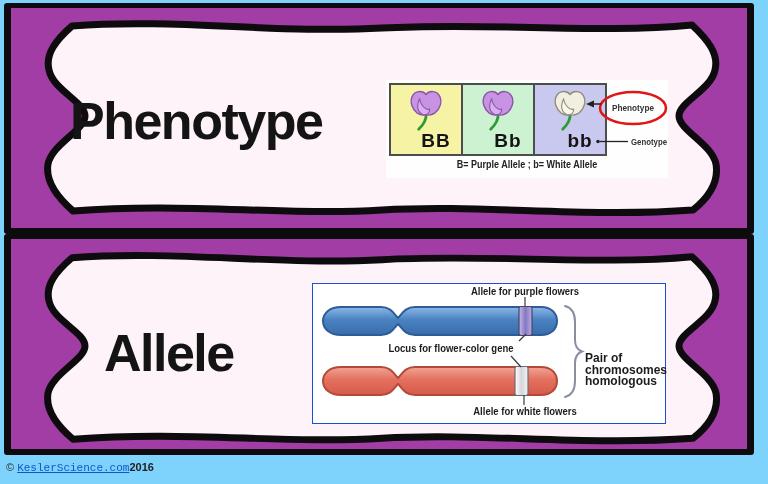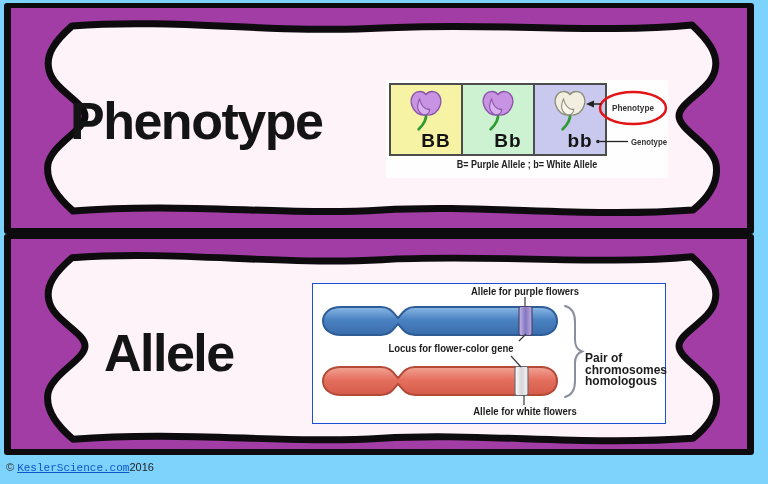--- a/index.html
+++ b/index.html
@@ -53,21 +53,21 @@
   #dlabel-bottom{left:212px;top:122px;transform:translateX(-50%) scaleX(.95);}
   #brace-label{position:absolute;left:272px;top:52px;font-weight:bold;font-size:12px;
                line-height:11.5px;color:#1c1c1c;margin-top:17px;}
   #panel2-overlay{position:absolute;left:0;top:0;width:354px;height:141px;pointer-events:none;}
   .connector{stroke:#3a3a3a;stroke-width:1.2;}
   .brace-path{fill:none;stroke:#8a8fa0;stroke-width:2;stroke-linecap:round;}
 
   
   #footer{position:absolute;left:6px;top:461px;font-size:11px;color:#333333;}
   #footer a{color:#1155cc;text-decoration:underline;cursor:pointer;font-family:Liberation Mono, monospace;}
-  #footer .year{color:#222222;}
+  #footer .year{color:#222222;font-weight:bold;}
 </style>
 </head>
 <body>
 
 <div id="page">
 
   <div class="slide" id="slide1"></div>
 
   <svg class="card-svg" id="card-svg-1" viewBox="0 0 696 212" preserveAspectRatio="none">
     <path class="card-path" d="M 38 14

